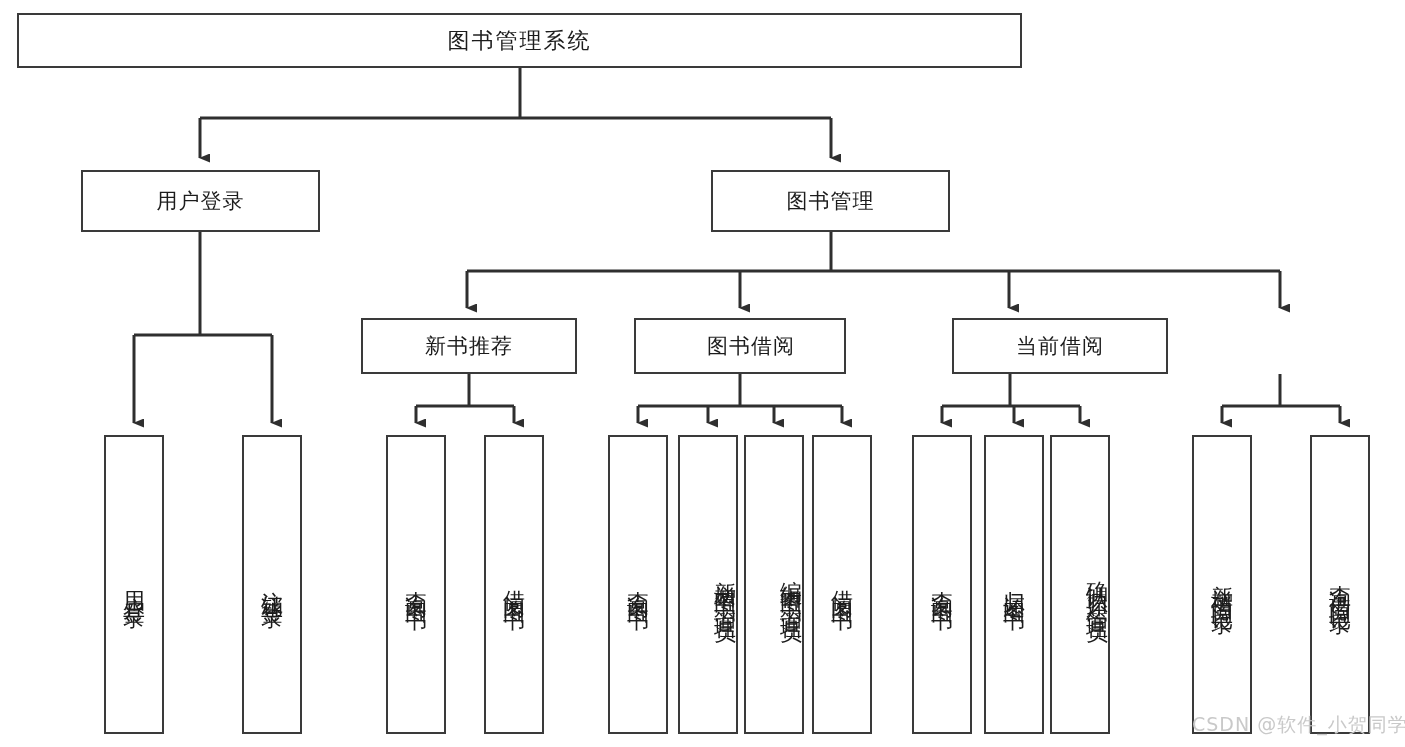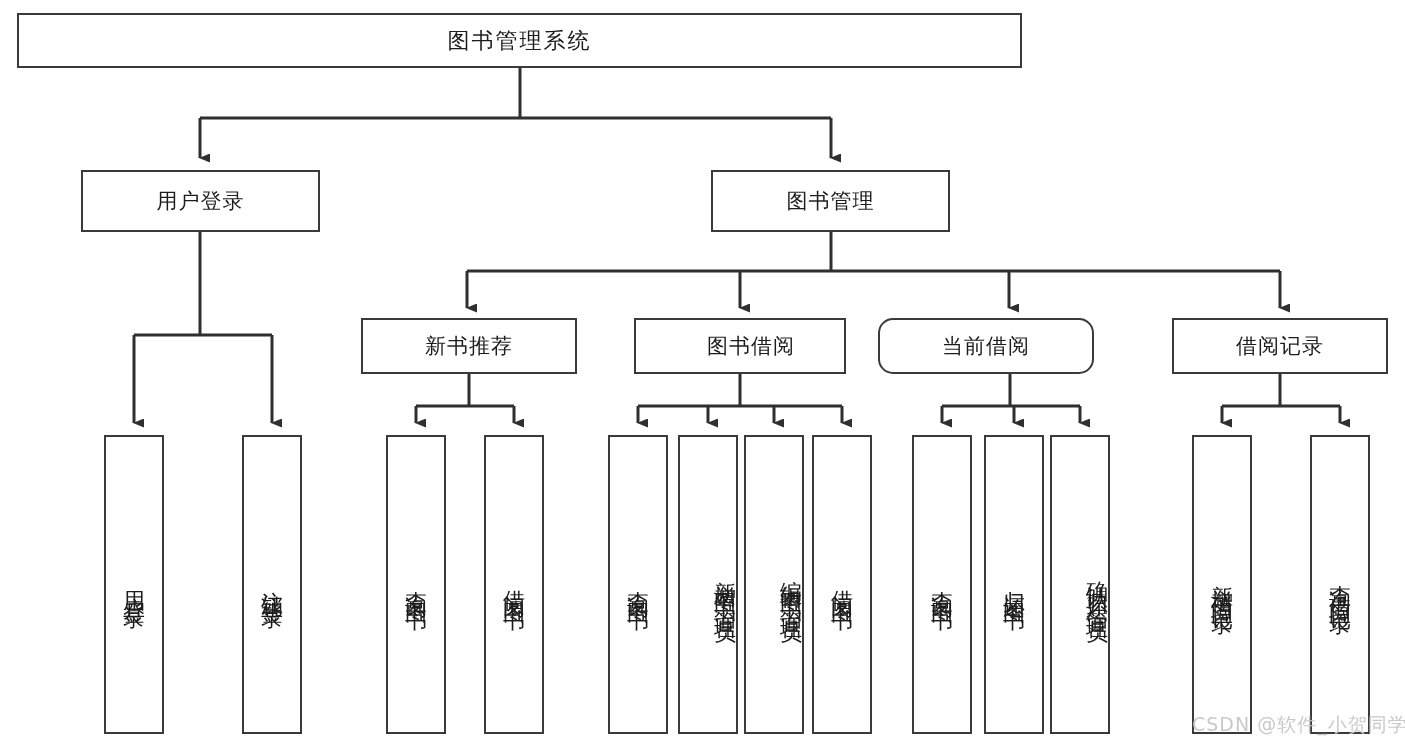--- a/index.html
+++ b/index.html
@@ -98,22 +98,21 @@
     </g>
   </svg>
 
   <div class="node root" style="left:17px;top:13px;width:1005px;height:55px;">图书管理系统</div>
 
   <div class="node horiz" style="left:81px;top:170px;width:239px;height:62px;">用户登录</div>
   <div class="node horiz" style="left:361px;top:318px;width:216px;height:56px;">新书推荐</div>
 
   <div class="node horiz" style="left:711px;top:170px;width:239px;height:62px;">图书管理</div>
   <div class="node horiz" style="left:634px;top:318px;width:212px;height:56px;padding-left:22px;">图书借阅</div>
-  <div class="node horiz" style="left:878px;top:318px;width:216px;height:56px;border-radius:15px;">当前借阅</div>
-  <div class="node horiz" style="left:1172px;top:318px;width:216px;height:56px;">借阅记录</div>
+  <div class="node horiz" style="left:952px;top:318px;width:216px;height:56px;">当前借阅</div>
 
   <div class="node vert midalign" style="left:104px;top:435px;width:60px;height:299px;">用户登录</div>
   <div class="node vert midalign" style="left:242px;top:435px;width:60px;height:299px;">注销登录</div>
 
   <div class="node vert midalign" style="left:386px;top:435px;width:60px;height:299px;">查询图书</div>
   <div class="node vert midalign" style="left:484px;top:435px;width:60px;height:299px;">借阅图书</div>
 
   <div class="node vert midalign" style="left:608px;top:435px;width:60px;height:299px;">查询图书</div>
   <div class="node vert topalign" style="left:678px;top:435px;width:60px;height:299px;">新增图书（管理员）</div>
   <div class="node vert topalign" style="left:744px;top:435px;width:60px;height:299px;">编辑图书（管理员）</div>

